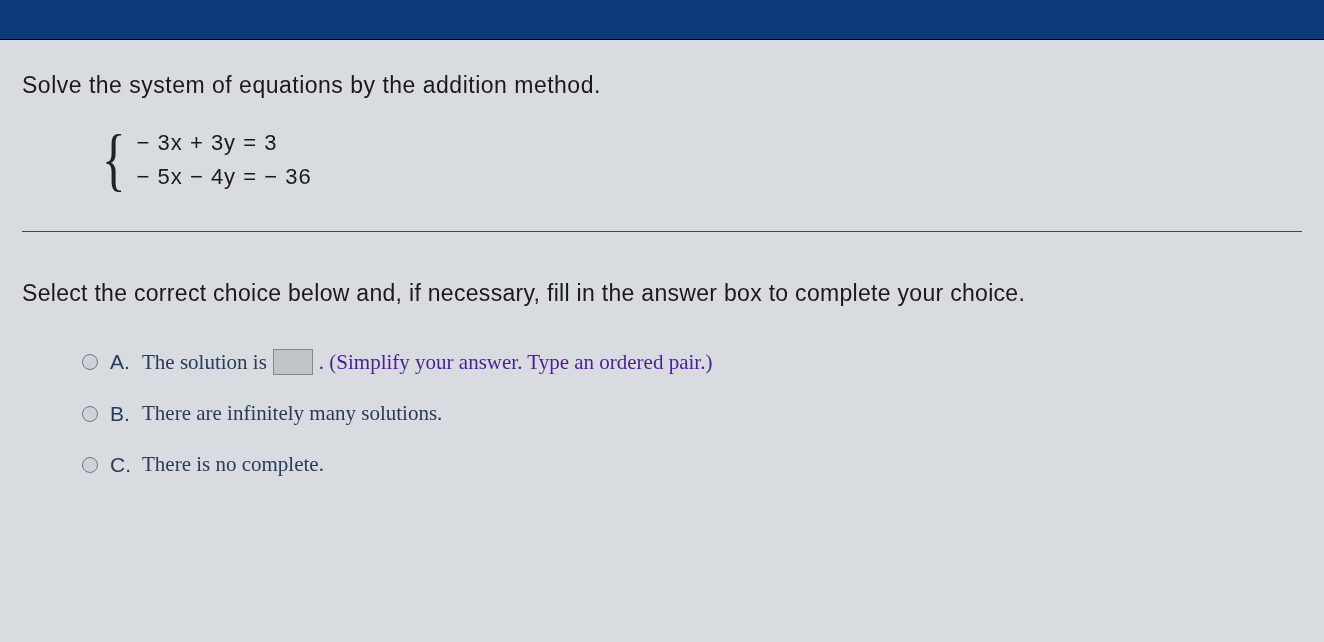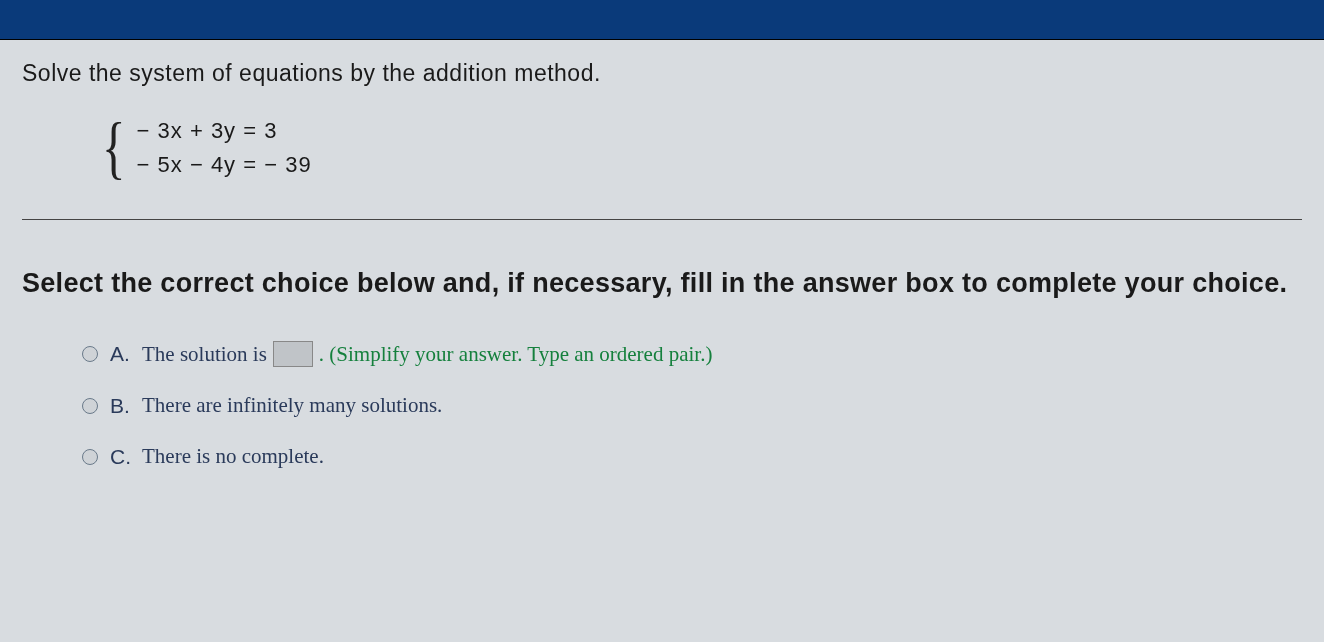--- a/index.html
+++ b/index.html
@@ -14,21 +14,21 @@
       background: #d8dce0;
       overflow: hidden;
     }
     .top-bar {
       width: 100%;
       height: 40px;
       background: #0a3a7a;
       border-bottom: 1px solid #000;
     }
     .content {
-      padding: 20px 22px;
+      padding: 32px 22px;
     }
     .prompt {
       font-size: 23px;
       color: #1a1a1a;
       margin-bottom: 30px;
       letter-spacing: 0.5px;
     }
     .equation-block {
       margin-left: 75px;
       margin-bottom: 40px;
@@ -55,25 +55,24 @@
       color: #1a1a1a;
       font-family: Arial, sans-serif;
       letter-spacing: 1px;
     }
     .divider {
       border: none;
       border-top: 1px solid #444;
       margin: 20px 0 48px 0;
     }
     .select-prompt {
-      font-size: 27px;
+      font-size: 23px;
       color: #1a1a1a;
       margin-bottom: 42px;
       letter-spacing: 0.3px;
-      font-weight: bold;
     }
     .choice {
       display: flex;
       align-items: center;
       margin-left: 60px;
       margin-bottom: 26px;
       font-size: 21px;
       color: #2a3a5a;
     }
     .radio {
@@ -99,38 +98,38 @@
     .answer-box {
       display: inline-block;
       width: 40px;
       height: 26px;
       background: #c0c4c8;
       border: 1px solid #888;
       margin: 0 6px;
       vertical-align: middle;
     }
     .hint {
-      color: #15803d;
+      color: #4c1d95;
       text-align: center;
     }
   </style>
 </head>
 <body>
 
 <div class="top-bar"></div>
 
 <div class="content">
 
   <div class="prompt">Solve the system of equations by the addition method.</div>
 
   <div class="equation-block">
     <div class="brace">{</div>
     <div class="eq-lines">
       <div class="eq">− 3x + 3y = 3</div>
-      <div class="eq">− 5x − 4y = − 39</div>
+      <div class="eq">− 5x − 4y = − 36</div>
     </div>
   </div>
 
   <hr class="divider">
 
   <div class="select-prompt">Select the correct choice below and, if necessary, fill in the answer box to complete your choice.</div>
 
   <div class="choice">
     <span class="radio"></span>
     <span class="choice-letter">A.</span>

